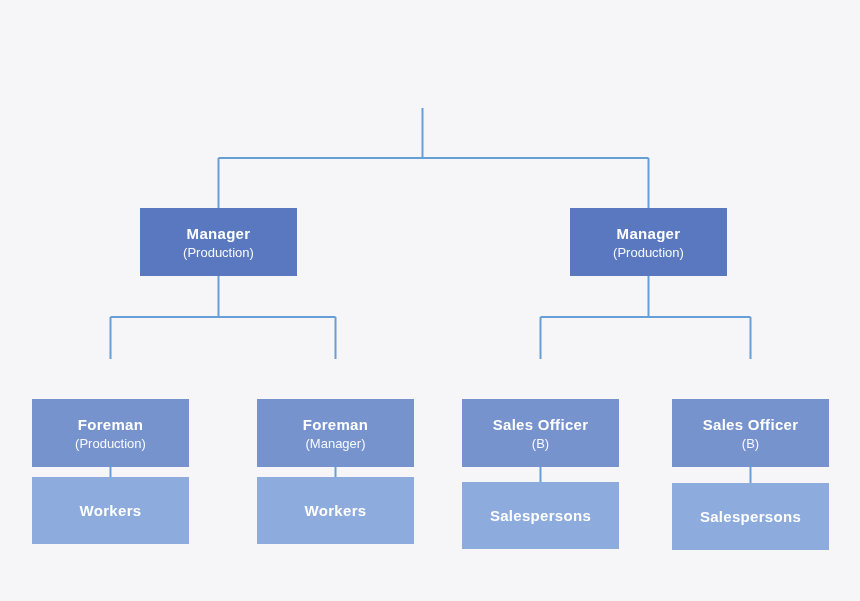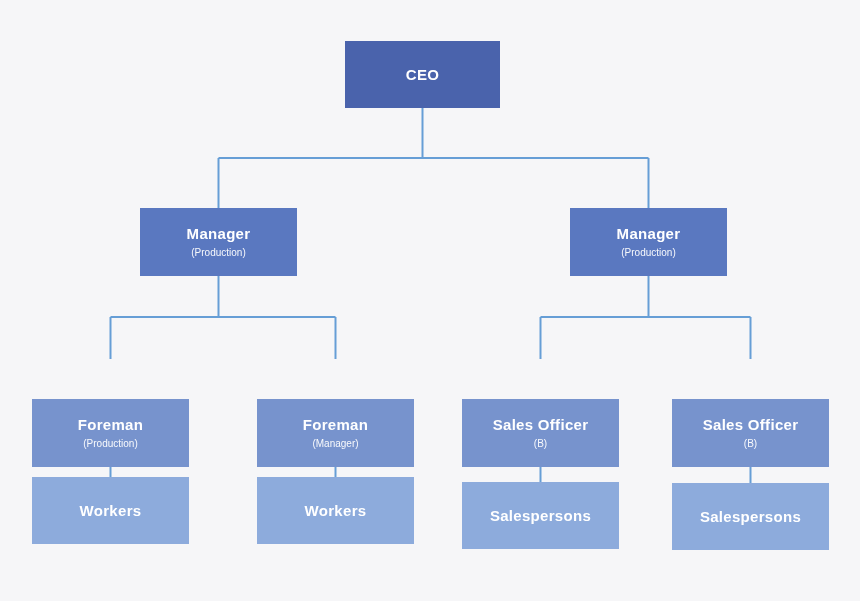--- a/index.html
+++ b/index.html
@@ -29,21 +29,21 @@
     color: #ffffff;
     box-sizing: border-box;
   }
   .node-title {
     font-size: 15px;
     font-weight: 700;
     line-height: 20px;
     letter-spacing: 0.3px;
   }
   .node-subtitle {
-    font-size: 10px;
+    font-size: 13px;
     font-weight: 400;
     line-height: 17px;
     opacity: 0.95;
   }
   .lv1 { background: #4a63ac; }
   .lv2 { background: #5a78c0; text-align: right; }
   .lv3 { background: #7793cd; margin-top: 40px; }
   .lv4 { background: #8dabdc; }
 
   .n-ceo          { left: 345px; top: 41px;  width: 155px; height: 67px; }
@@ -68,24 +68,20 @@
       <path d="M422.5 108 V158 M218.5 158 H648.5 M218.5 158 V208 M648.5 158 V208"></path>
       <path d="M218.5 276 V317 M110.5 317 H335.5 M110.5 317 V359 M335.5 317 V359"></path>
       <path d="M648.5 276 V317 M540.5 317 H750.5 M540.5 317 V359 M750.5 317 V359"></path>
       <path d="M110.5 427 V477"></path>
       <path d="M335.5 427 V477"></path>
       <path d="M540.5 427 V482"></path>
       <path d="M750.5 427 V483"></path>
     </g>
   </svg>
 
-  <div class="node lv1 n-ceo">
-    <div class="node-title">CEO</div>
-    <div class="node-subtitle"></div>
-  </div>
 
   <div class="node lv2 n-mgr-prod">
     <div class="node-title">Manager</div>
     <div class="node-subtitle">(Production)</div>
   </div>
 
   <div class="node lv2 n-mgr-mkt">
     <div class="node-title">Manager</div>
     <div class="node-subtitle">(Production)</div>
   </div>

